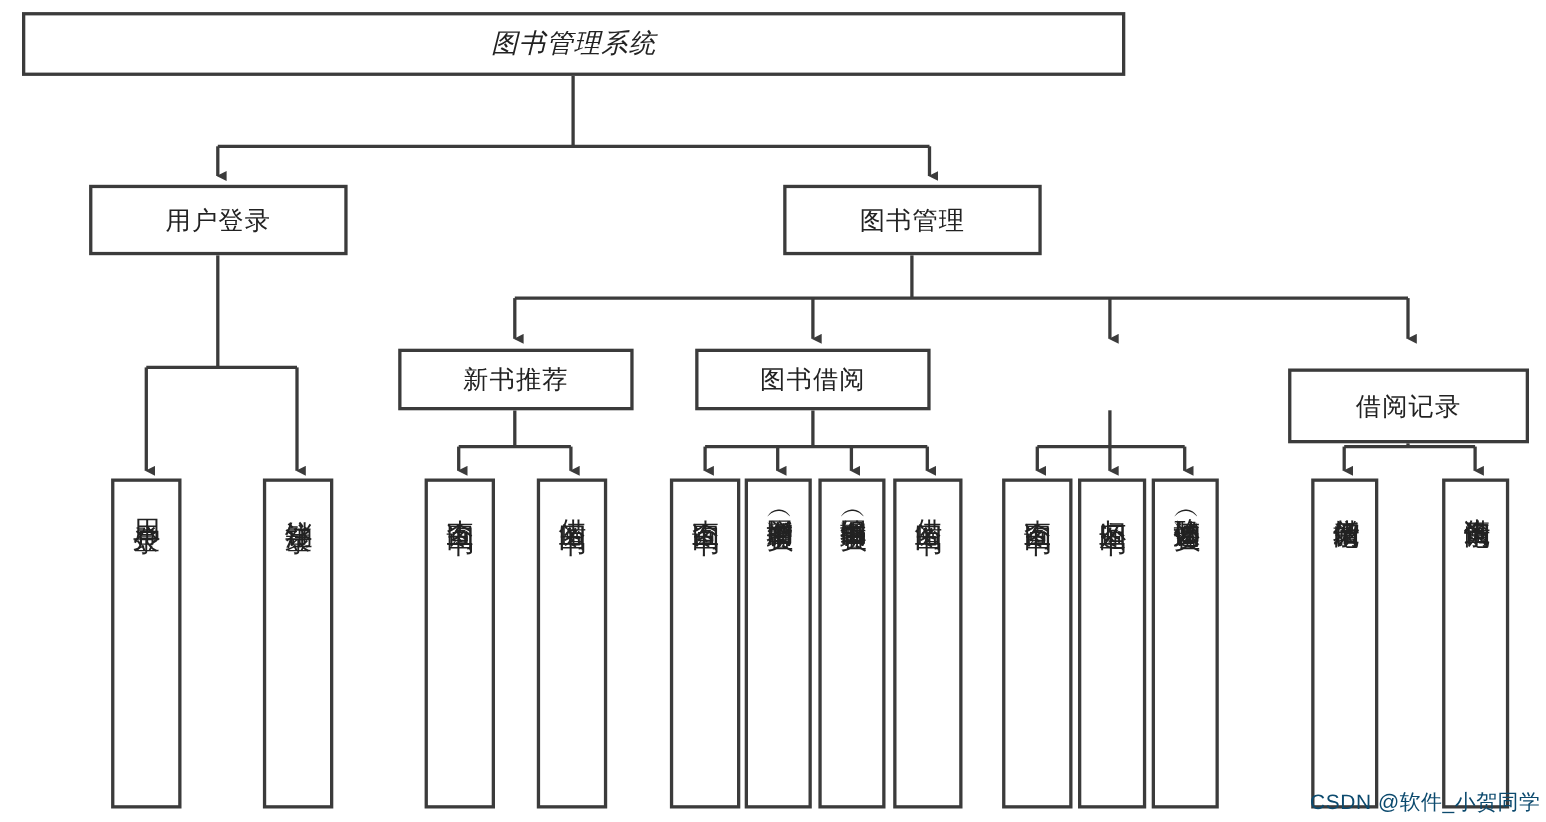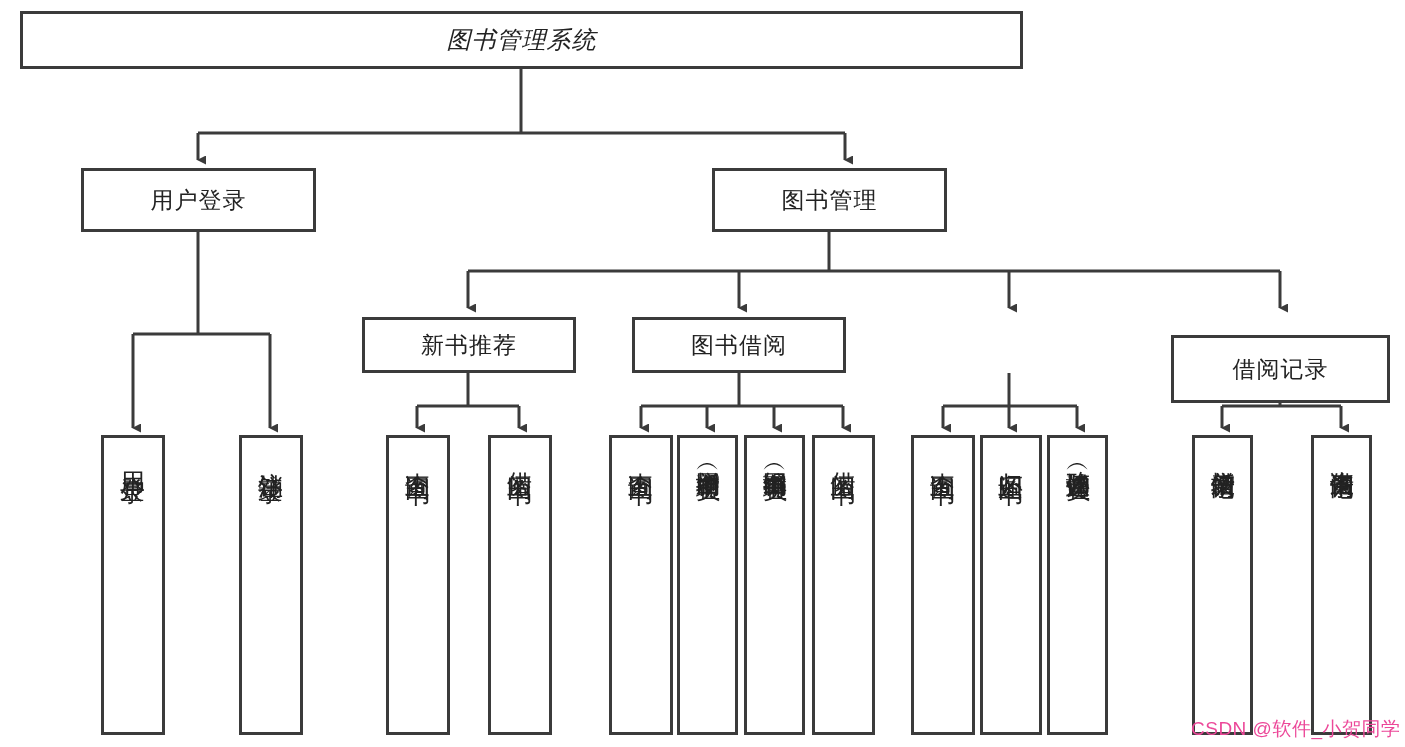--- a/index.html
+++ b/index.html
@@ -61,21 +61,21 @@
     letter-spacing: 3px;
     white-space: nowrap;
   }
   .node.vertical.tall-text .label {
     font-size: 24px;
     letter-spacing: 1px;
   }
   .watermark {
     position: absolute;
     font-size: 19px;
-    color: #ec4899;
+    color: #0c4a6e;
     white-space: nowrap;
     letter-spacing: 0.5px;
   }
 </style>
 </head>
 <body>
 
 <div id="diagram-root">
 
   <svg class="connectors" viewBox="0 0 1405 747">

